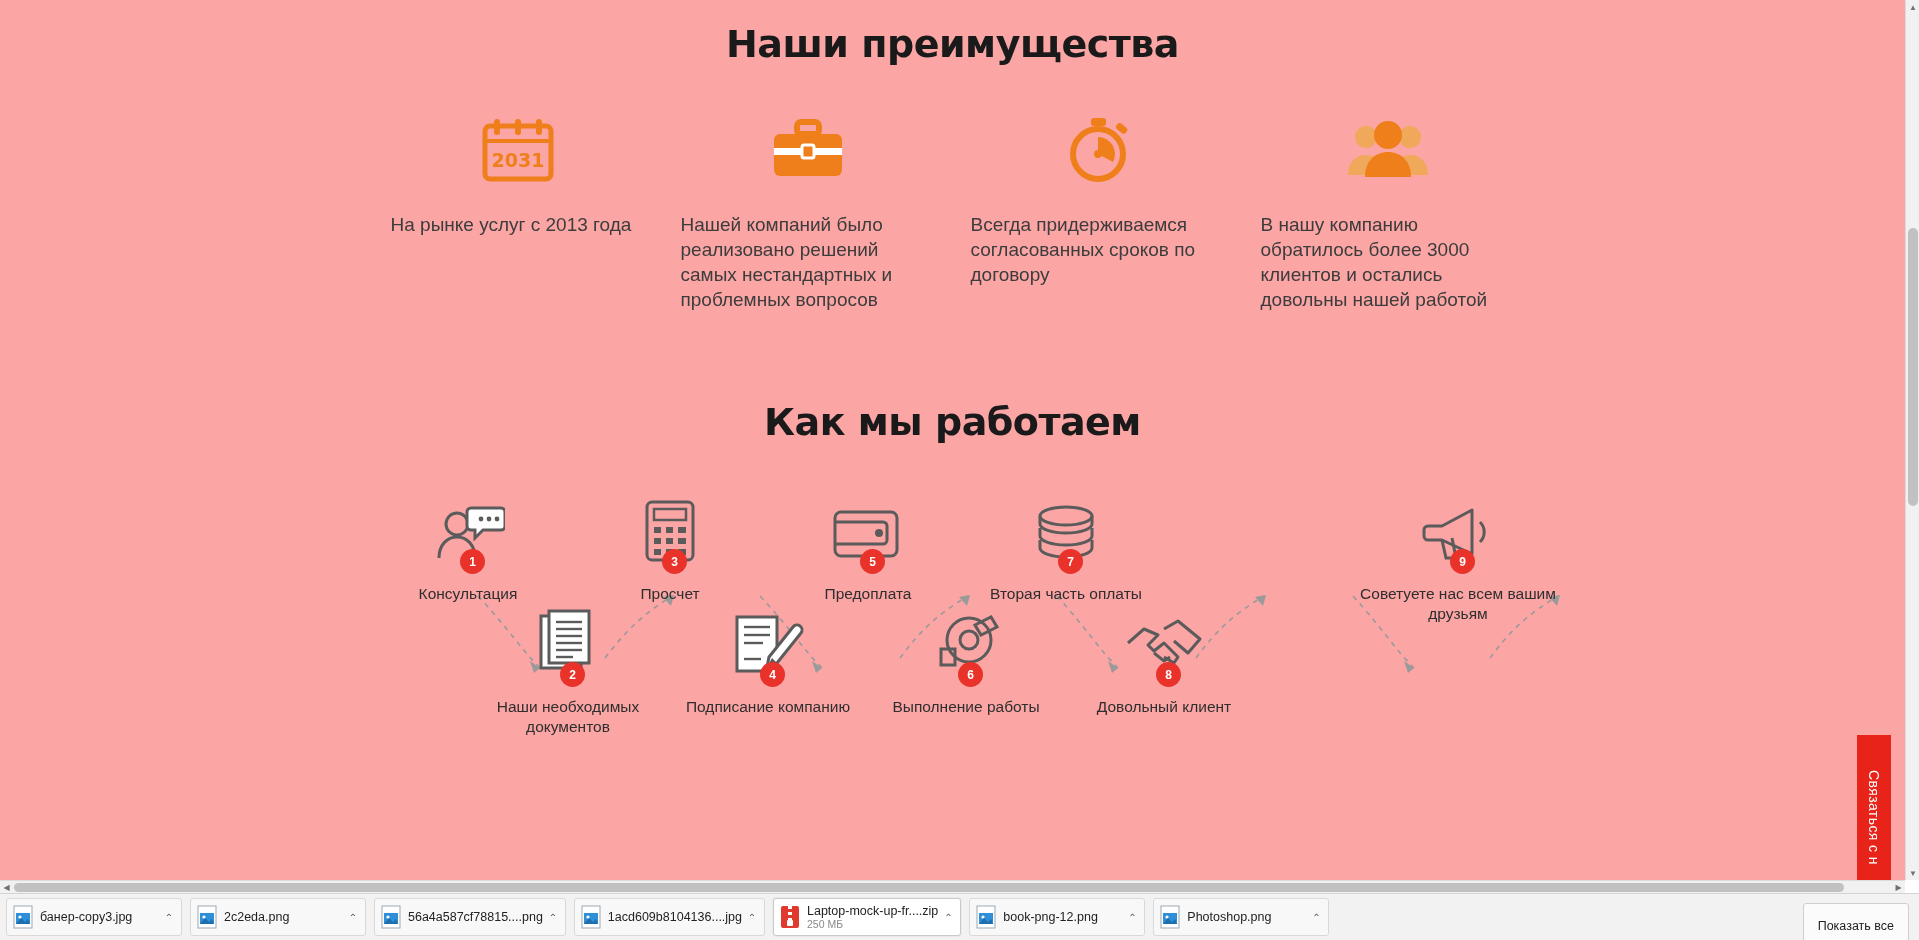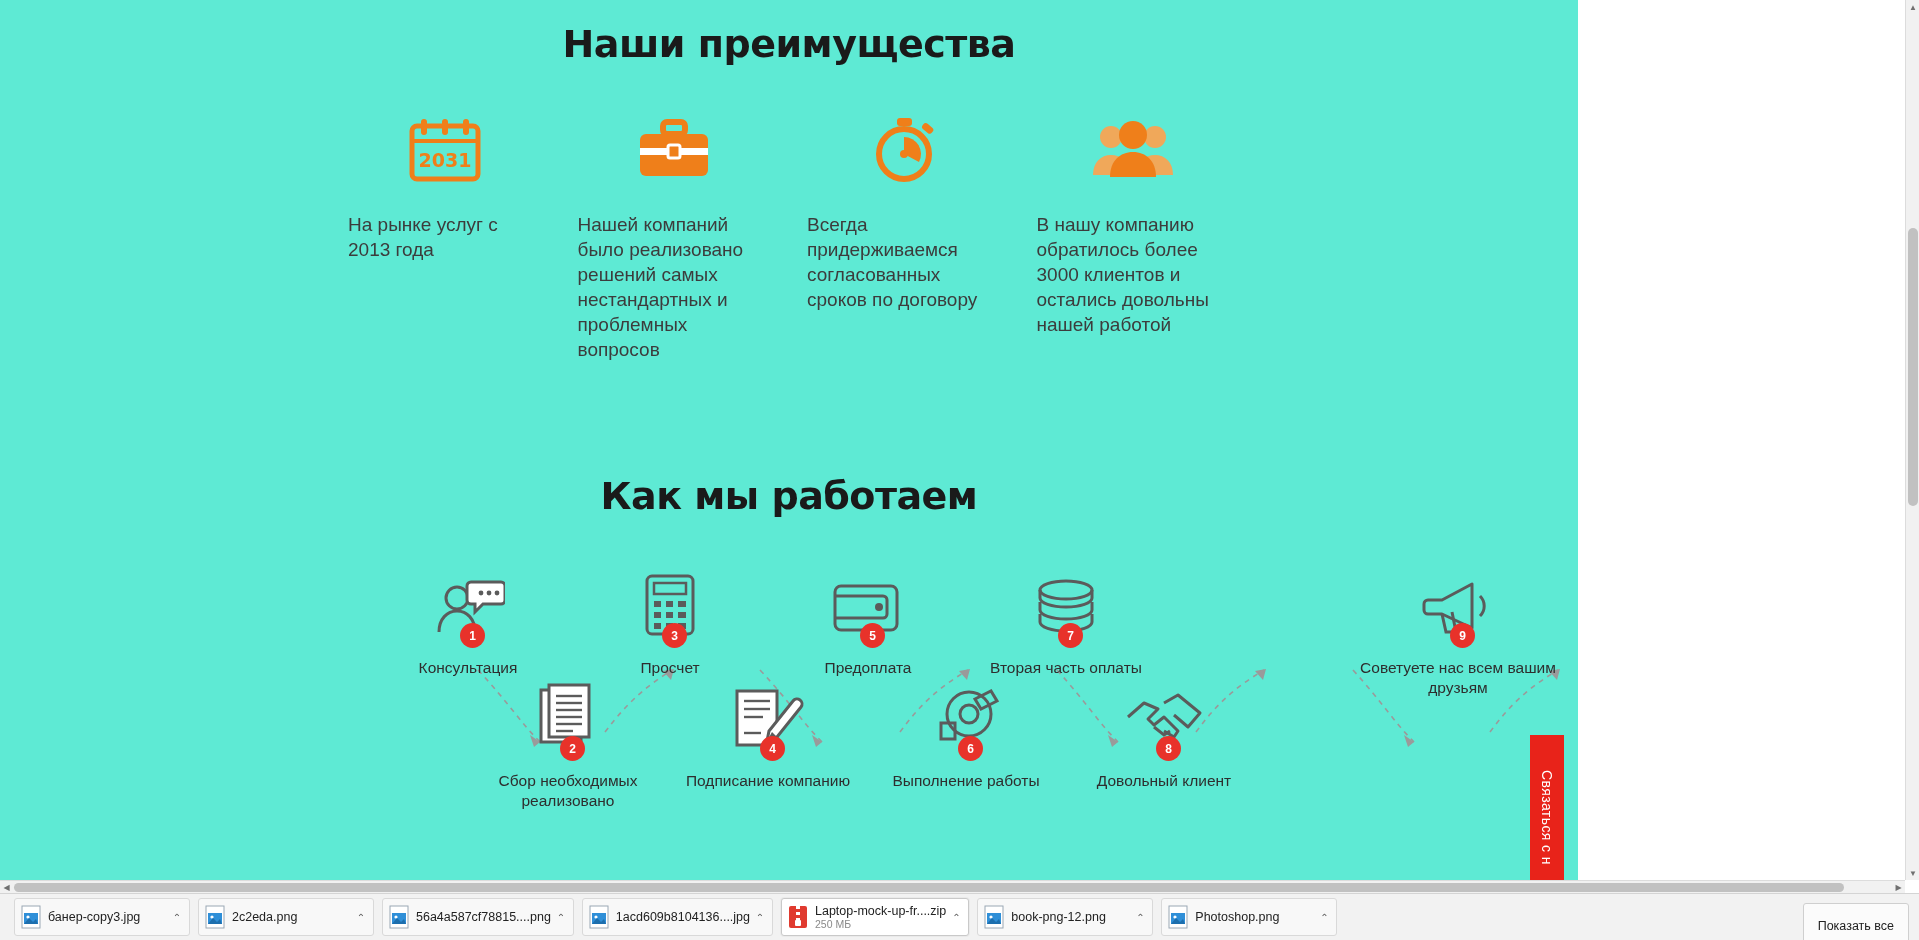--- a/index.html
+++ b/index.html
@@ -15,24 +15,24 @@
     position: relative;
     width: 1919px;
     height: 940px;
     background: #ffffff;
   }
 
   
   .content {
     position: absolute;
     left: 0; top: 0;
-    width: 1578px;
+    width: 1905px;
     height: 893px;
     overflow: hidden;
-    background: #5eead4;
+    background: #fca5a5;
   }
 
   .section-title {
     text-align: center;
     font-family: "DejaVu Sans", sans-serif;
     font-weight: bold;
     color: #1a1a1a;
     letter-spacing: -0.5px;
   }
   #advantages-title {
@@ -68,21 +68,21 @@
   .adv-text {
     font-size: 19px;
     line-height: 1.32;
     color: #3c3c3c;
     padding: 0 18px;
   }
 
   
   .workflow-wrap {
     position: relative;
-    margin-top: 112px;
+    margin-top: 88px;
     height: 330px;
   }
   #workflow-title { position: relative; }
 
   .steps {
     position: relative;
     width: 1905px;
     height: 300px;
     margin-top: 34px;
   }
@@ -192,21 +192,21 @@
   
   .downloadbar {
     position: absolute;
     left: 0; top: 893px;
     width: 1919px;
     height: 47px;
     background: #f2f2f2;
     border-top: 1px solid #d4d4d4;
     display: flex;
     align-items: center;
-    padding-left: 14px;
+    padding-left: 6px;
   }
   .dl-item {
     display: flex;
     align-items: center;
     height: 38px;
     background: #f8f8f8;
     border: 1px solid #d9d9d9;
     border-radius: 3px;
     margin-right: 8px;
     padding: 0 2px 0 6px;
@@ -375,21 +375,21 @@
                 <line x1="21" y1="13" x2="47" y2="13"></line>
                   <line x1="21" y1="20" x2="47" y2="20"></line>
                 <line x1="21" y1="27" x2="47" y2="27"></line>
                   <line x1="21" y1="34" x2="47" y2="34"></line>
                 <line x1="21" y1="41" x2="47" y2="41"></line>
                   <line x1="21" y1="48" x2="38" y2="48"></line>
               </g>
             </svg>
             <div class="step-badge">2</div>
           </div>
-          <div class="step-label">Сбор необходимых реализовано</div>
+          <div class="step-label">Наши необходимых документов</div>
         </div>
 
         <div class="step" style="left:570px; top:14px;">
           <div class="step-icon">
             <svg width="56" height="62" viewBox="0 0 56 62">
               <rect x="5" y="2" width="46" height="58" rx="5" fill="none" stroke="#5b5b5b" stroke-width="3"></rect>
               <rect x="12" y="9" width="32" height="11" fill="none" stroke="#5b5b5b" stroke-width="2.5"></rect>
               <g fill="#5b5b5b">
                 <rect x="12" y="27" width="7" height="6"></rect>
                   <rect x="24" y="27" width="7" height="6"></rect>

